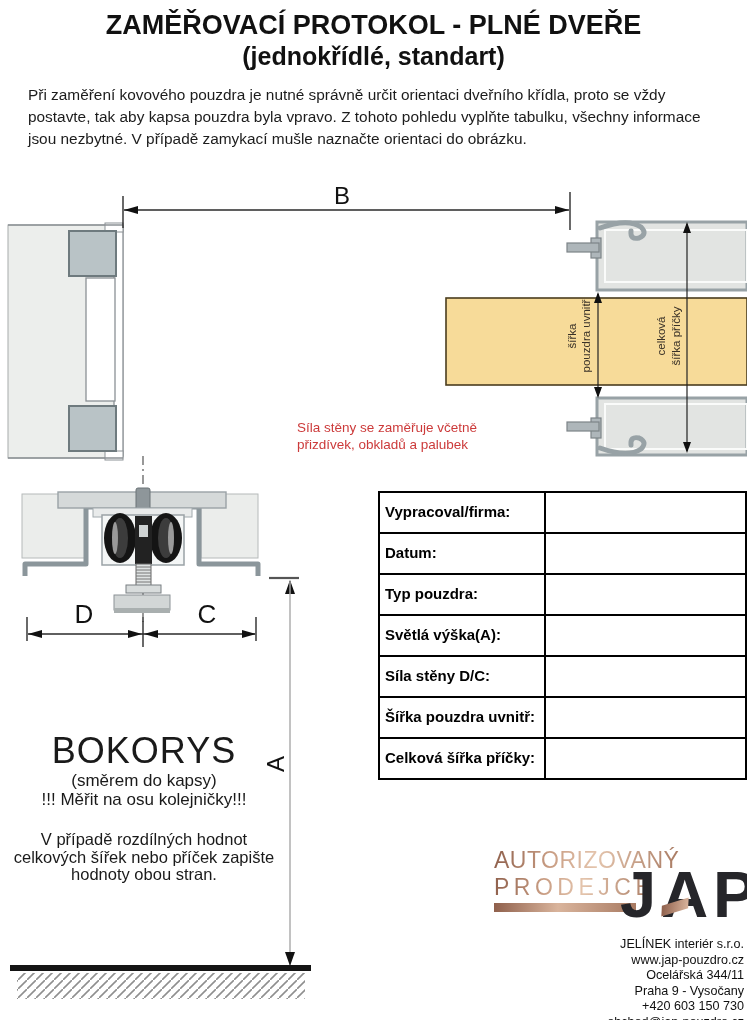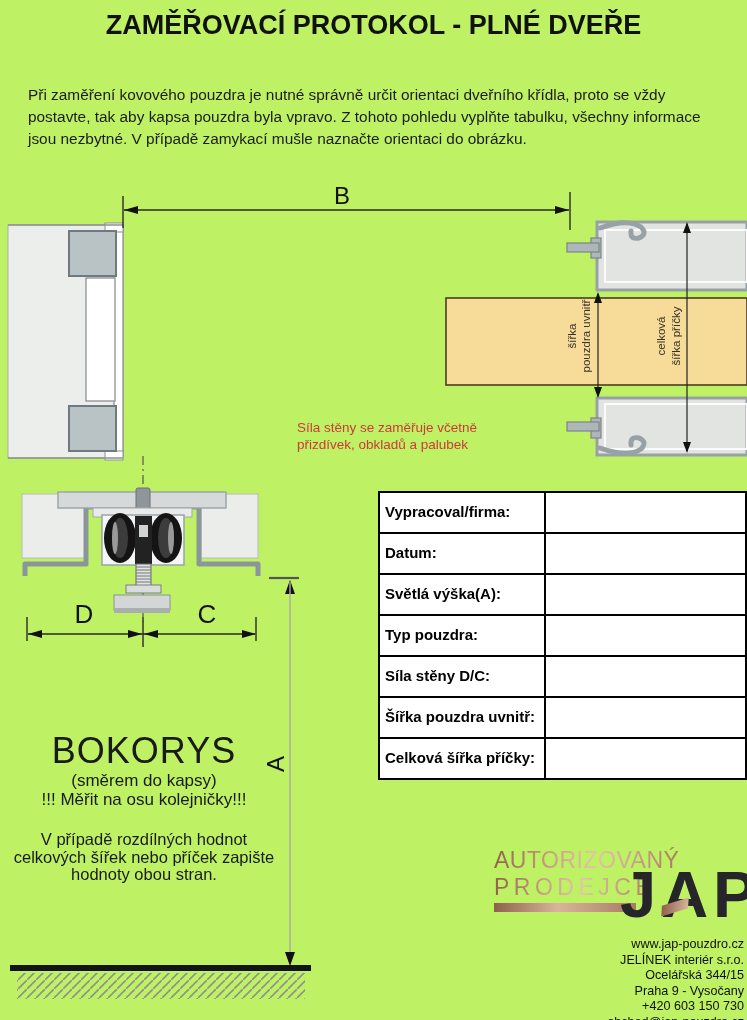--- a/index.html
+++ b/index.html
@@ -1,17 +1,17 @@
 <!DOCTYPE html>
 <html><head>
 <meta charset="utf-8">
 <style>
   html,body{margin:0;padding:0;}
   body{background:#888;font-family:"Liberation Sans",sans-serif;}
-  .page{position:relative;width:747px;height:1020px;background:#bef264;overflow:hidden;margin:0 auto;}
+  .page{position:relative;width:747px;height:1020px;background:#ffffff;overflow:hidden;margin:0 auto;}
   .abs{position:absolute;}
 
   
   .title{left:0;top:10px;width:747px;text-align:center;font-weight:bold;font-size:27px;line-height:31px;color:#111;}
   .subtitle{left:0;top:42px;width:747px;text-align:center;font-weight:bold;font-size:25px;color:#111;}
   .intro{left:28px;top:84px;width:695px;font-size:15.4px;line-height:22px;color:#1c1c1c;}
 
   
   .rednote{left:297px;top:419px;width:230px;font-size:13.5px;line-height:17px;color:#cc3a3a;}
 
@@ -40,20 +40,21 @@
   .contact{left:450px;top:937px;width:294px;text-align:right;font-size:12.6px;line-height:15.5px;color:#101010;}
 
   svg text{font-family:"Liberation Sans",sans-serif;}
 </style>
 </head>
 <body>
 
 <div class="page">
 
   <div class="abs title">ZAMĚŘOVACÍ PROTOKOL - PLNÉ DVEŘE</div>
+  <div class="abs subtitle">(jednokřídlé, standart)</div>
   <div class="abs intro">Při zaměření kovového pouzdra je nutné správně určit orientaci dveřního křídla, proto se vždy postavte, tak aby kapsa pouzdra byla vpravo. Z tohoto pohledu vyplňte tabulku, všechny informace jsou nezbytné. V případě zamykací mušle naznačte orientaci do obrázku.</div>
 
   <svg class="abs" style="left:0;top:170px;" width="747" height="850" viewBox="0 0 747 850">
     <defs>
       <pattern id="hatch" width="9" height="9" patternUnits="userSpaceOnUse">
         <path d="M0,9 L9,0" stroke="#8f8f8f" stroke-width="1.6"></path>
       </pattern>
     </defs>
 
     <g>
@@ -182,25 +183,25 @@
     <tbody>
       <tr>
         <td class="lab">Vypracoval/firma:</td>
         <td class="val"></td>
       </tr>
       <tr>
         <td class="lab">Datum:</td>
         <td class="val"></td>
       </tr>
       <tr>
+        <td class="lab">Typ pouzdra:</td>
+        <td class="val"></td>
+      </tr>
+      <tr>
         <td class="lab">Světlá výška(A):</td>
-        <td class="val"></td>
-      </tr>
-      <tr>
-        <td class="lab">Typ pouzdra:</td>
         <td class="val"></td>
       </tr>
       <tr>
         <td class="lab">Síla stěny D/C:</td>
         <td class="val"></td>
       </tr>
       <tr>
         <td class="lab">Šířka pouzdra uvnitř:</td>
         <td class="val"></td>
       </tr>
@@ -211,21 +212,21 @@
     </tbody>
   </table>
 
   <div class="abs auth1 copper-text">AUTORIZOVANÝ</div>
   <div class="abs auth2 copper-text">PRODEJCE</div>
   <div class="abs copper-bar"></div>
   <div class="abs jap">JAP</div>
   <div class="abs swoosh"></div>
 
   <div class="abs contact">
+    <div>JELÍNEK interiér s.r.o.</div>
     <div>www.jap-pouzdro.cz</div>
-    <div>JELÍNEK interiér s.r.o.</div>
-    <div>Ocelářská 344/15</div>
+    <div>Ocelářská 344/11</div>
     <div>Praha 9 - Vysočany</div>
     <div>+420 603 150 730</div>
     <div>obchod@jap-pouzdro.cz</div>
   </div>
 
 </div>
 
 </body></html>

